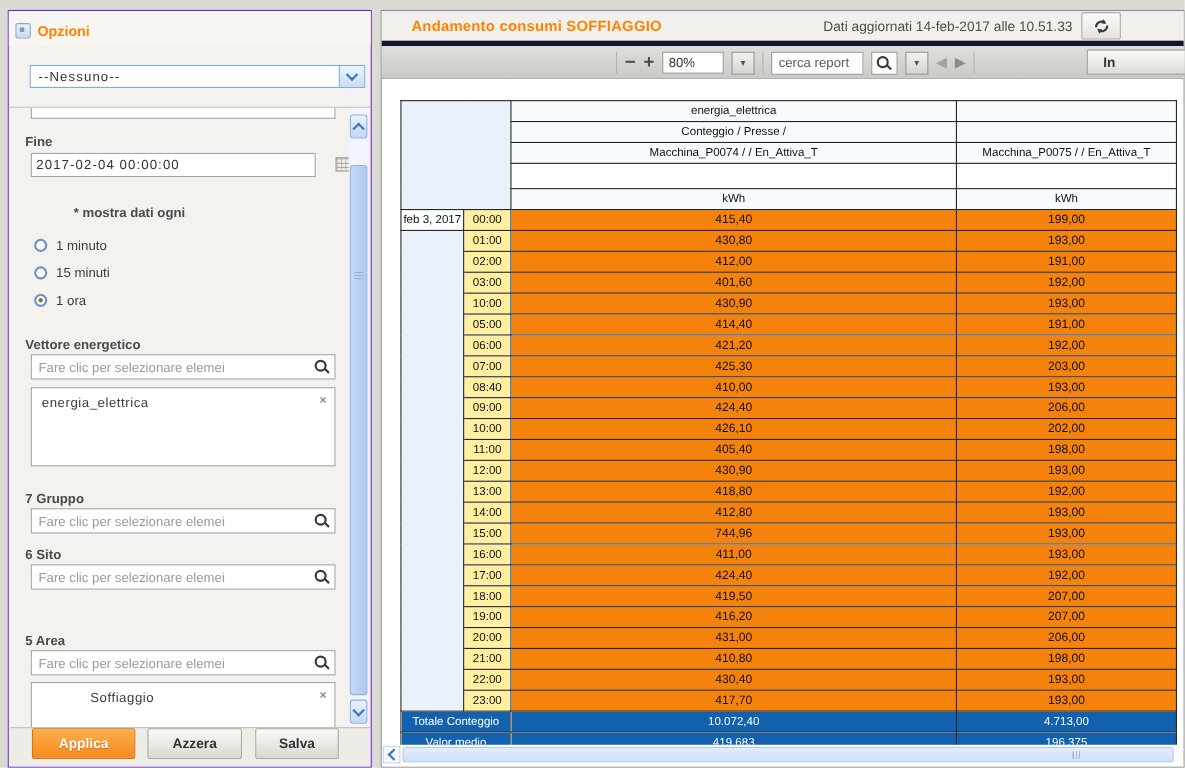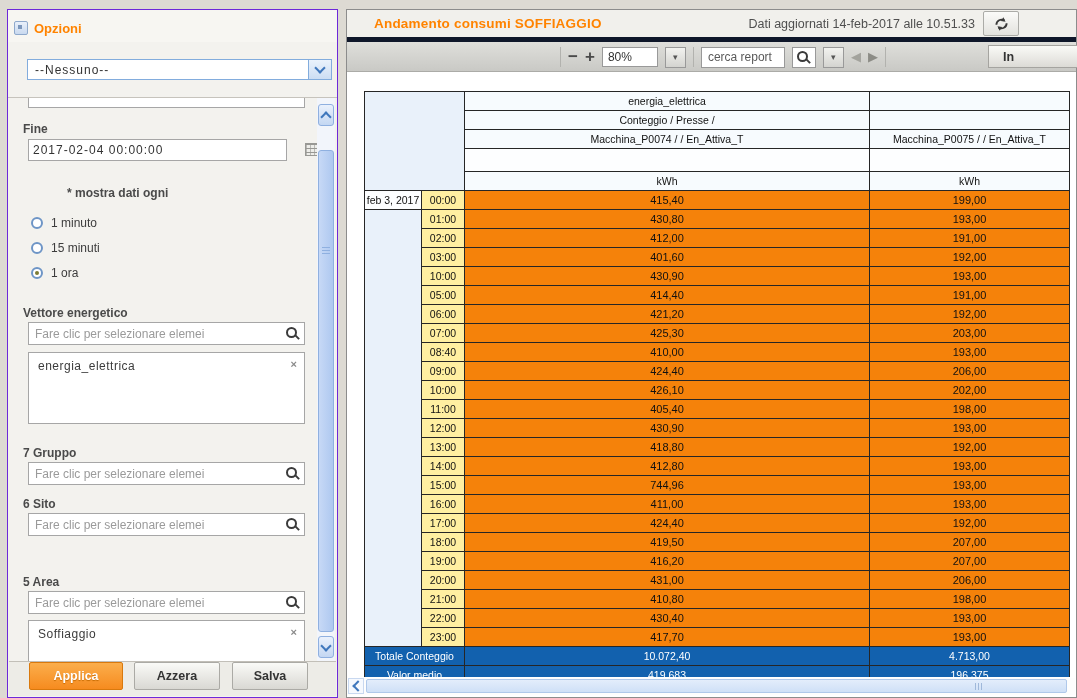--- a/index.html
+++ b/index.html
@@ -182,21 +182,21 @@
       <div class="searchbox" style="top:415px;">
         <input placeholder="Fare clic per selezionare elemei" style="">
         <span class="mag"></span>
       </div>
 
       <div class="flabel" style="top:477px;">5 Area</div>
       <div class="searchbox" style="top:493px;">
         <input placeholder="Fare clic per selezionare elemei" style="">
         <span class="mag"></span>
       </div>
-      <div class="listbox" style="top:522px;height:48px;border-bottom:none;">
+      <div class="listbox" style="top:522px;height:48px;border-bottom:none;padding-left:44px;">
         <div class="chip">
           <span class="chip-text">Soffiaggio</span>
           <span class="chip-x">×</span>
         </div>
       </div>
     </div>
 
     <div class="vscroll">
       <div class="vs-btn" style="top:6px;">
           <span class="chev up"></span>

